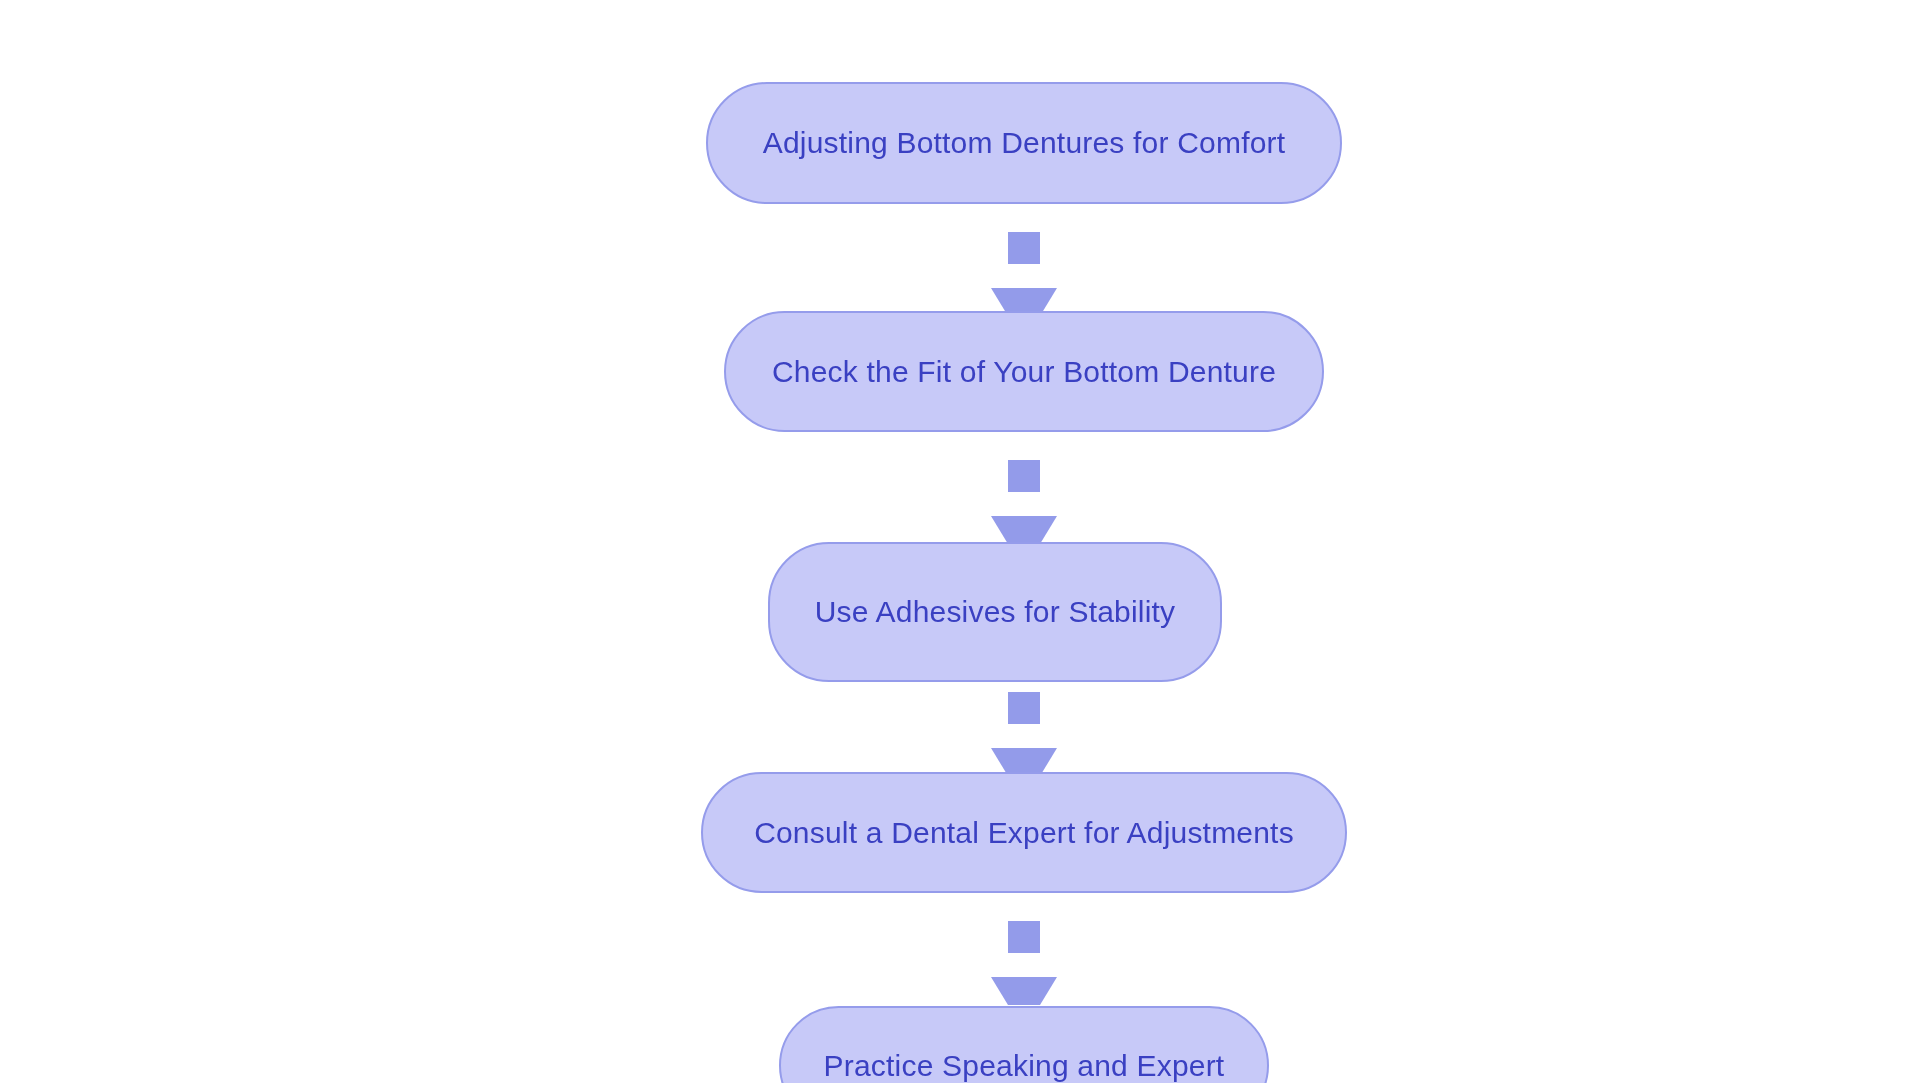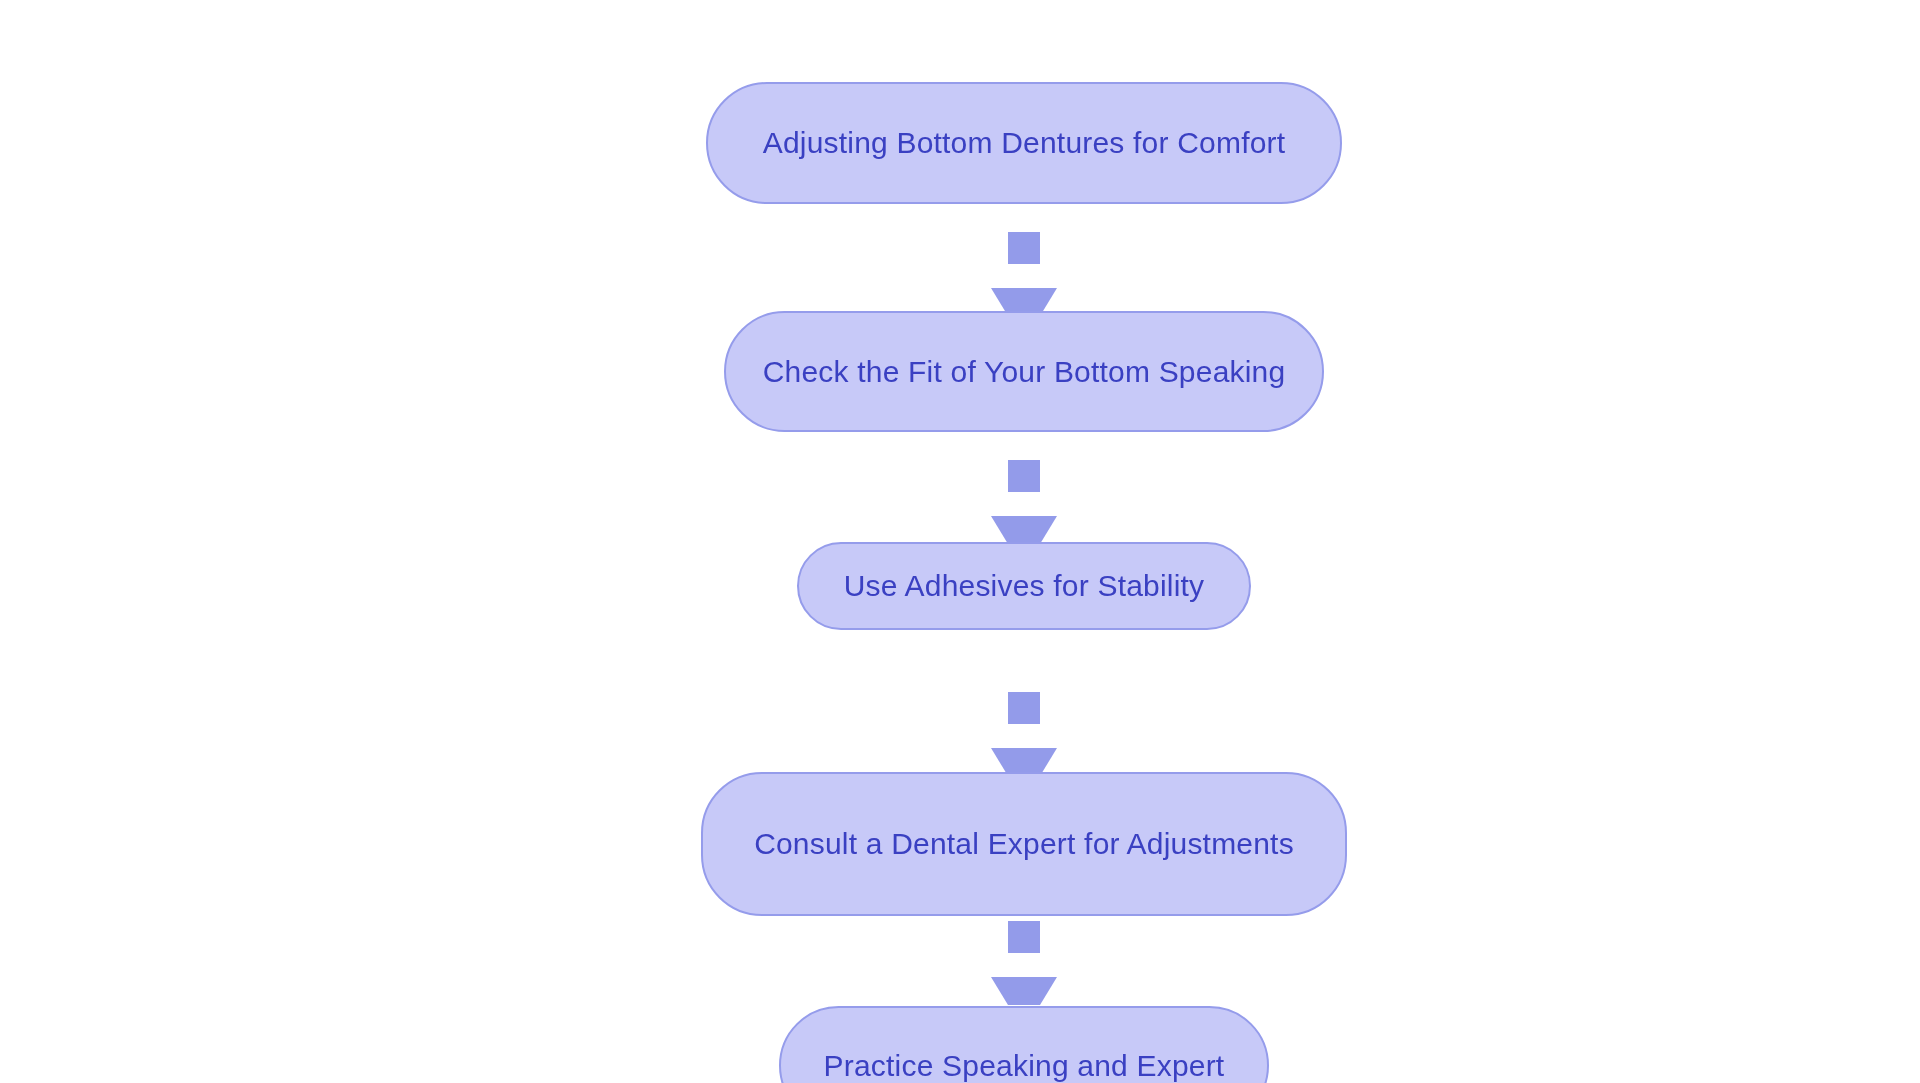--- a/index.html
+++ b/index.html
@@ -31,22 +31,22 @@
   .node-label{
     color:var(--node-text);
     font-size:30px;
     font-weight:400;
     letter-spacing:0.2px;
     line-height:1.2;
     white-space:nowrap;
   }
   .node-1{top:18px;left:642px;width:636px;height:122px;}
   .node-2{top:247px;left:660px;width:600px;height:121px;}
-  .node-3{top:478px;left:733px;width:454px;height:88px;}
-  .node-4{top:708px;left:637px;width:646px;height:144px;}
+  .node-3{top:478px;left:704px;width:454px;height:140px;}
+  .node-4{top:708px;left:637px;width:646px;height:121px;}
   .node-5{top:942px;left:715px;width:490px;height:119px;}
   .arrow{
     position:absolute;
     left:943px;
     width:34px;
     display:flex;
     flex-direction:column;
     align-items:center;
   }
   .arrow-line{
@@ -73,21 +73,21 @@
   <div class="node node-1">
     <span class="node-label">Adjusting Bottom Dentures for Comfort</span>
   </div>
 
   <div class="arrow arrow-1">
     <div class="arrow-line"></div>
     <div class="arrow-head"></div>
   </div>
 
   <div class="node node-2">
-    <span class="node-label">Check the Fit of Your Bottom Speaking</span>
+    <span class="node-label">Check the Fit of Your Bottom Denture</span>
   </div>
 
   <div class="arrow arrow-2">
     <div class="arrow-line"></div>
     <div class="arrow-head"></div>
   </div>
 
   <div class="node node-3">
     <span class="node-label">Use Adhesives for Stability</span>
   </div>

